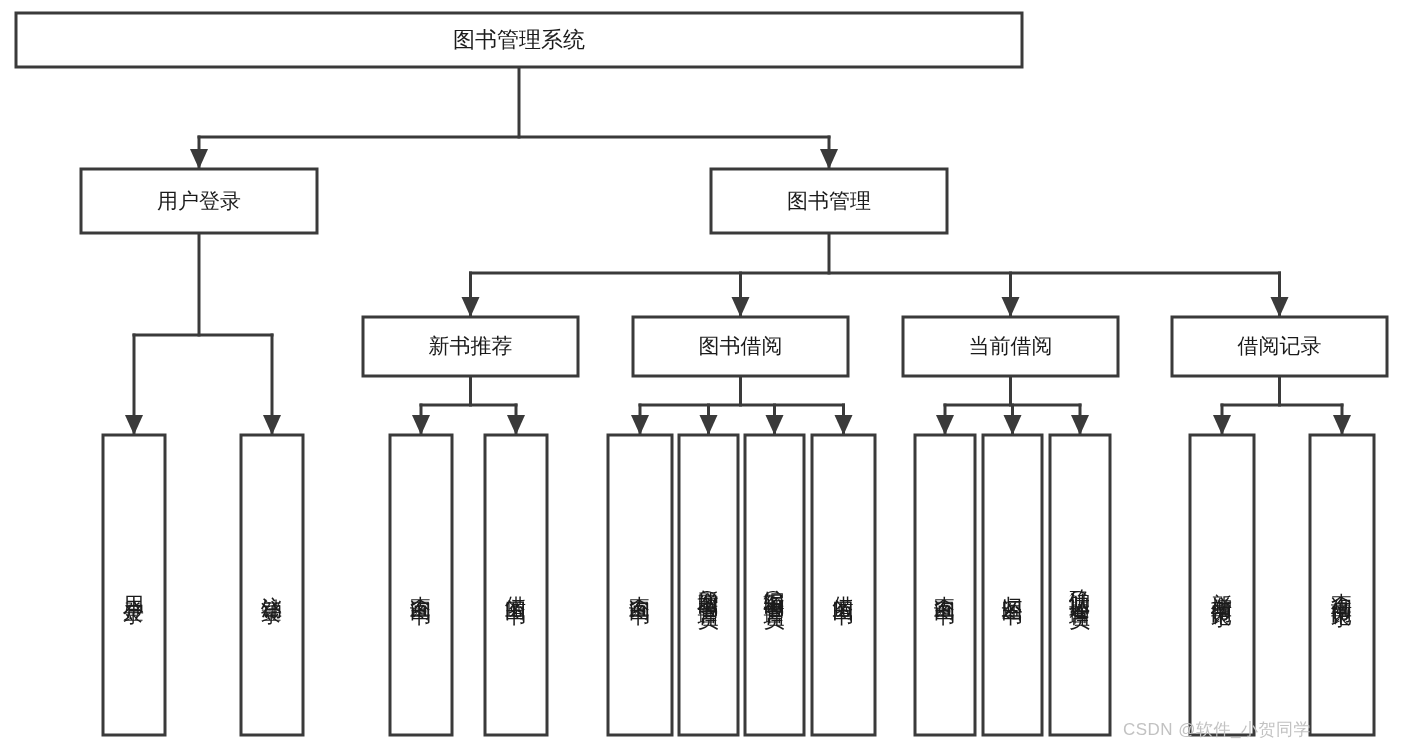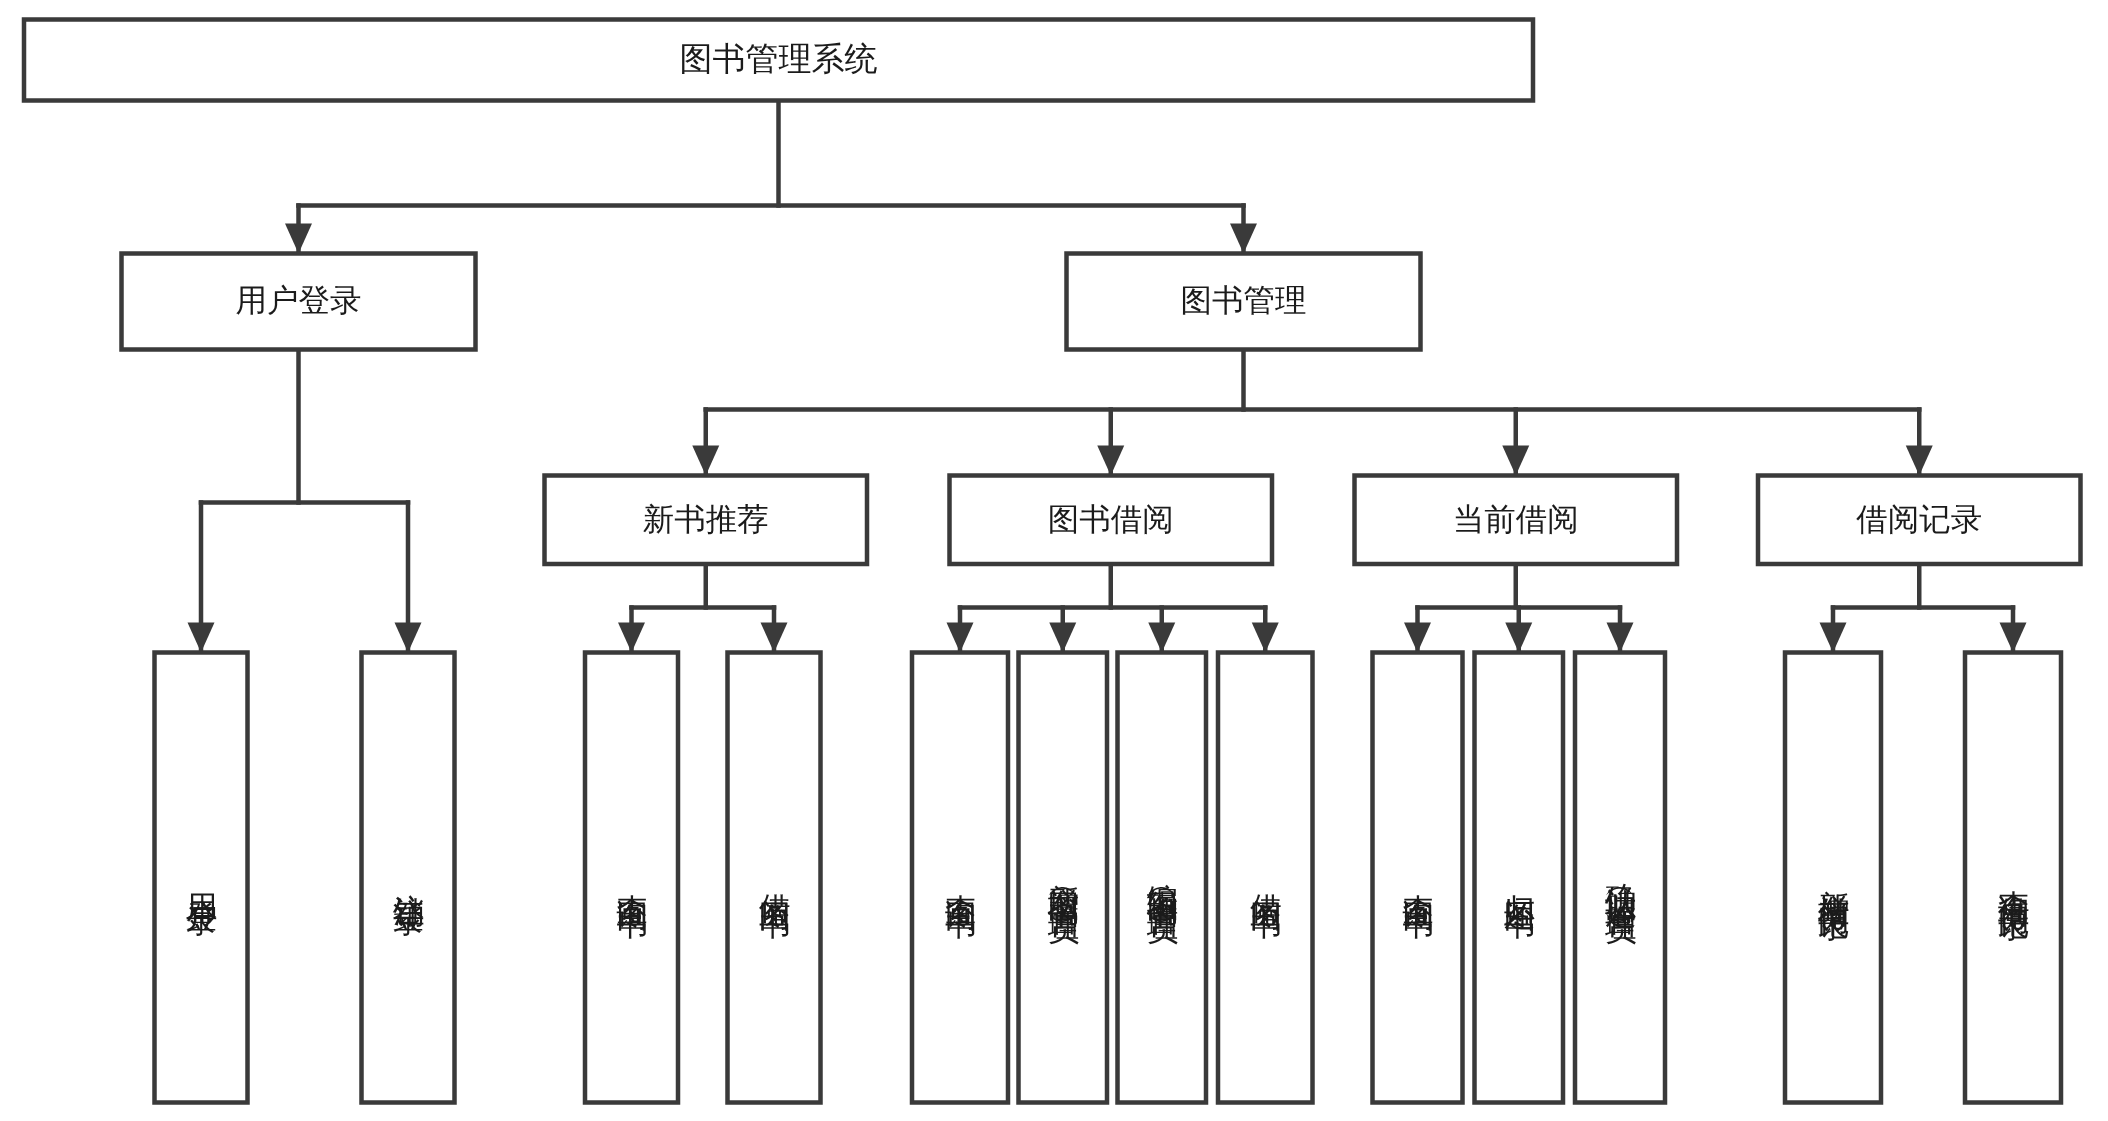--- a/index.html
+++ b/index.html
@@ -204,13 +204,14 @@
       <div class="leaf-label-wrap" style="left: 1050px; top: 435px; width: 60px; height: 300px;">
         <span class="leaf-label">确认归还（管理员）</span>
       </div>
       <div class="leaf-label-wrap" style="left: 1190px; top: 435px; width: 64px; height: 300px;">
         <span class="leaf-label">新增借阅记录</span>
       </div>
       <div class="leaf-label-wrap" style="left: 1310px; top: 435px; width: 64px; height: 300px;">
         <span class="leaf-label">查询借阅记录</span>
       </div>
     </div>
+  <div class="watermark">CSDN @软件_小贺同学</div>
 </div>
 
 </body></html>

